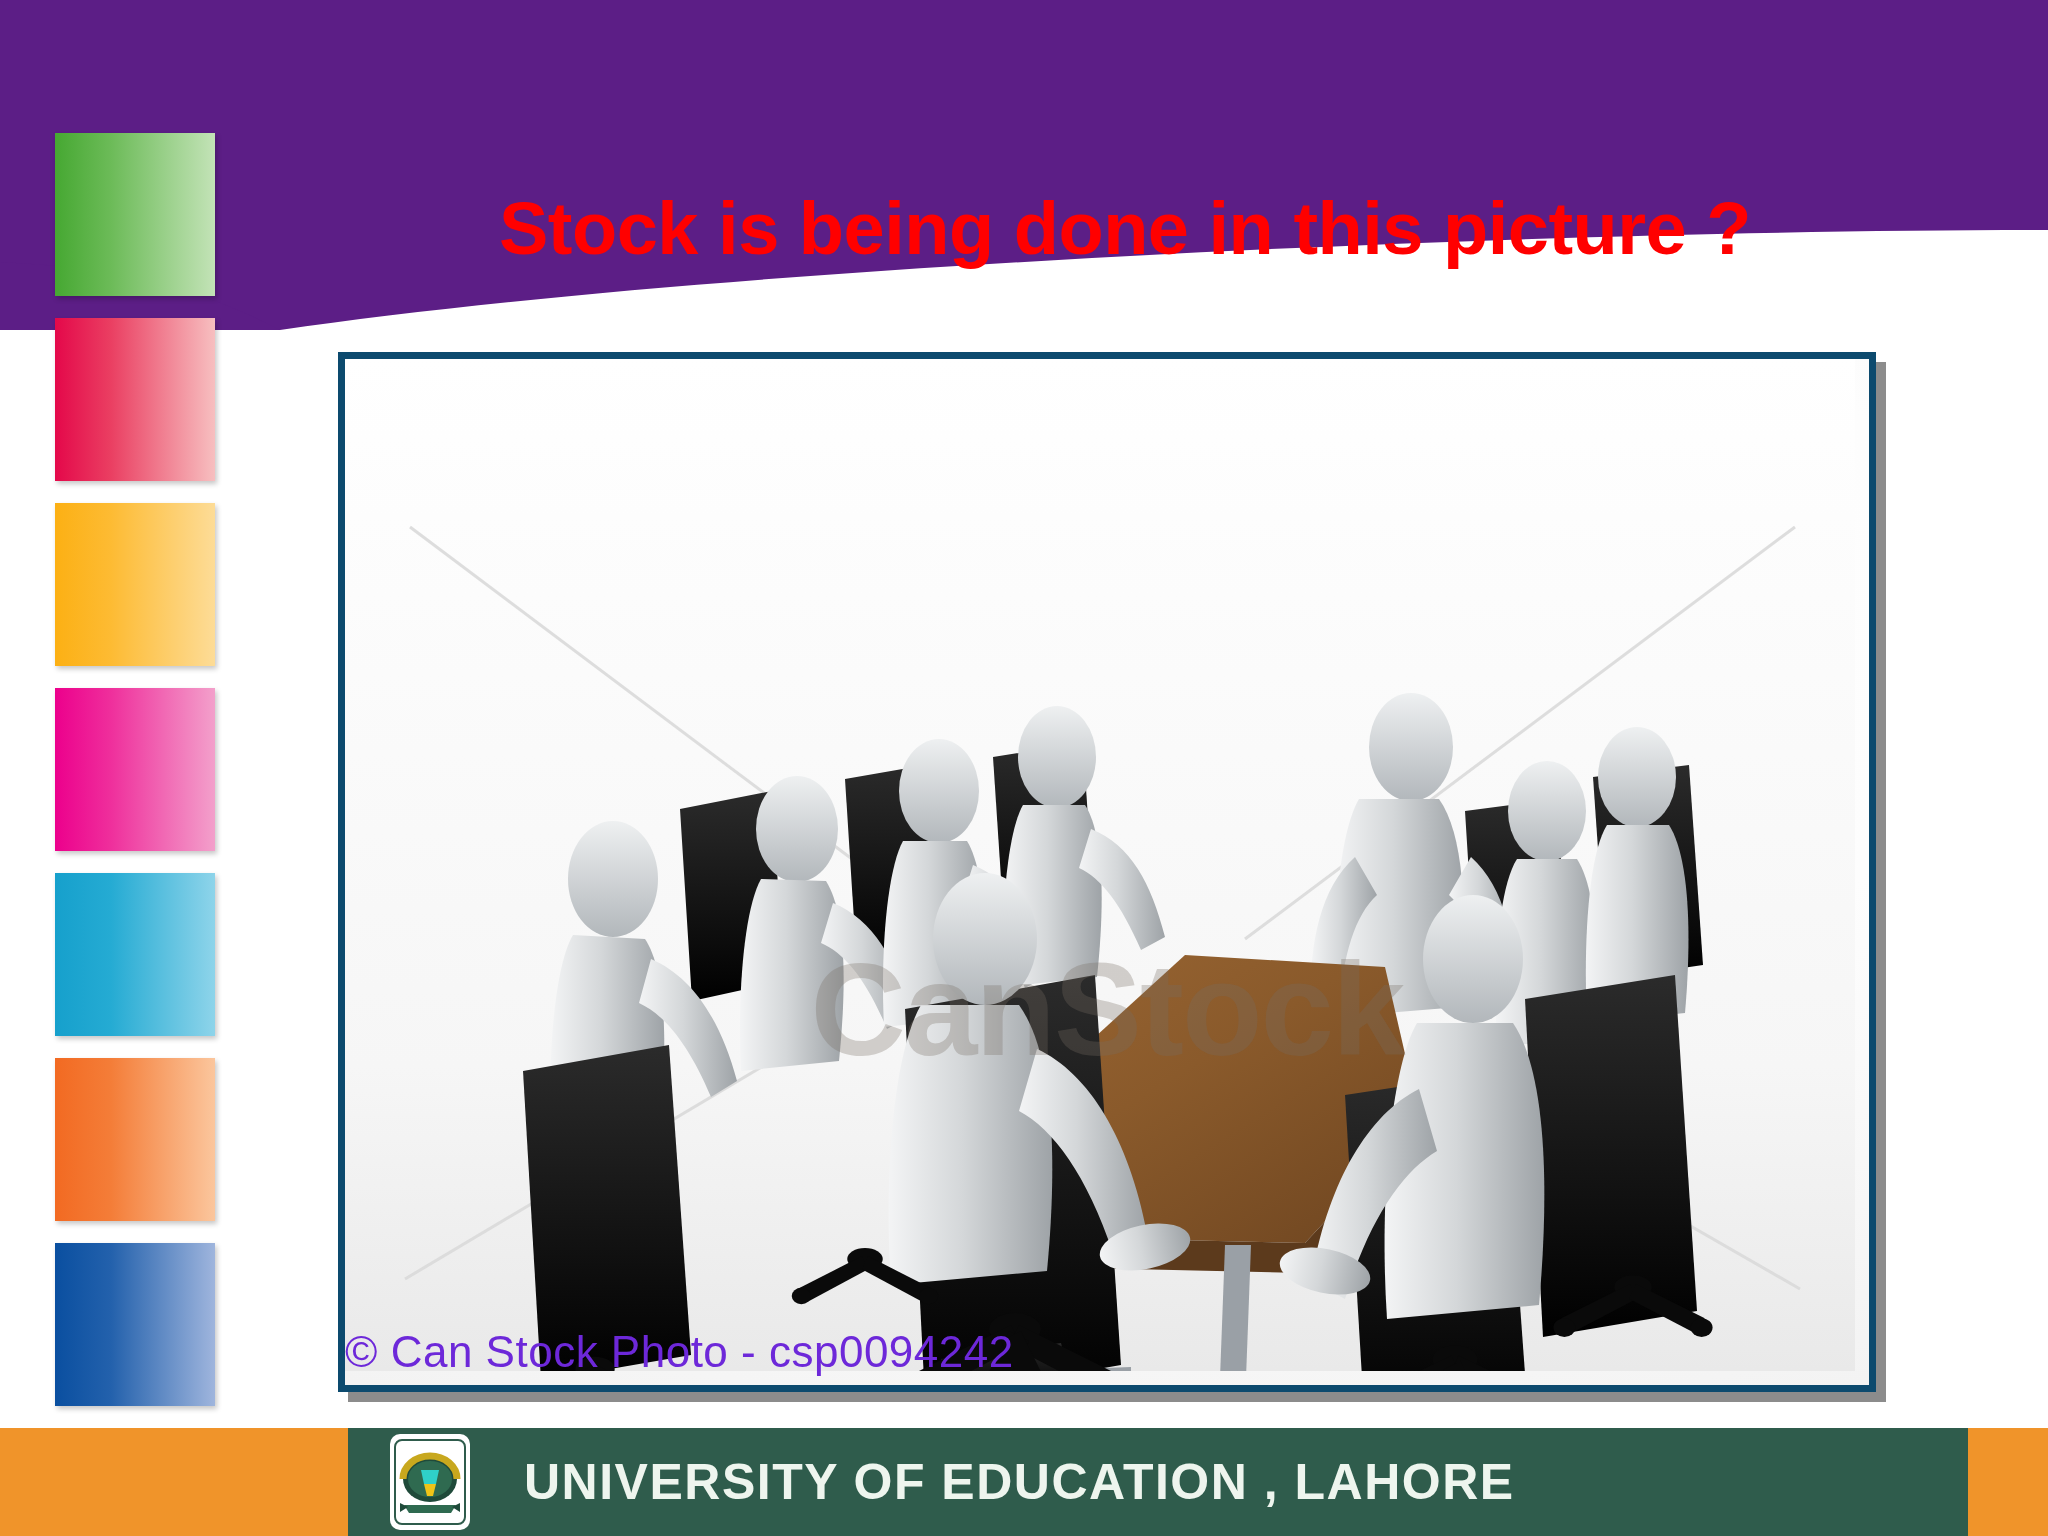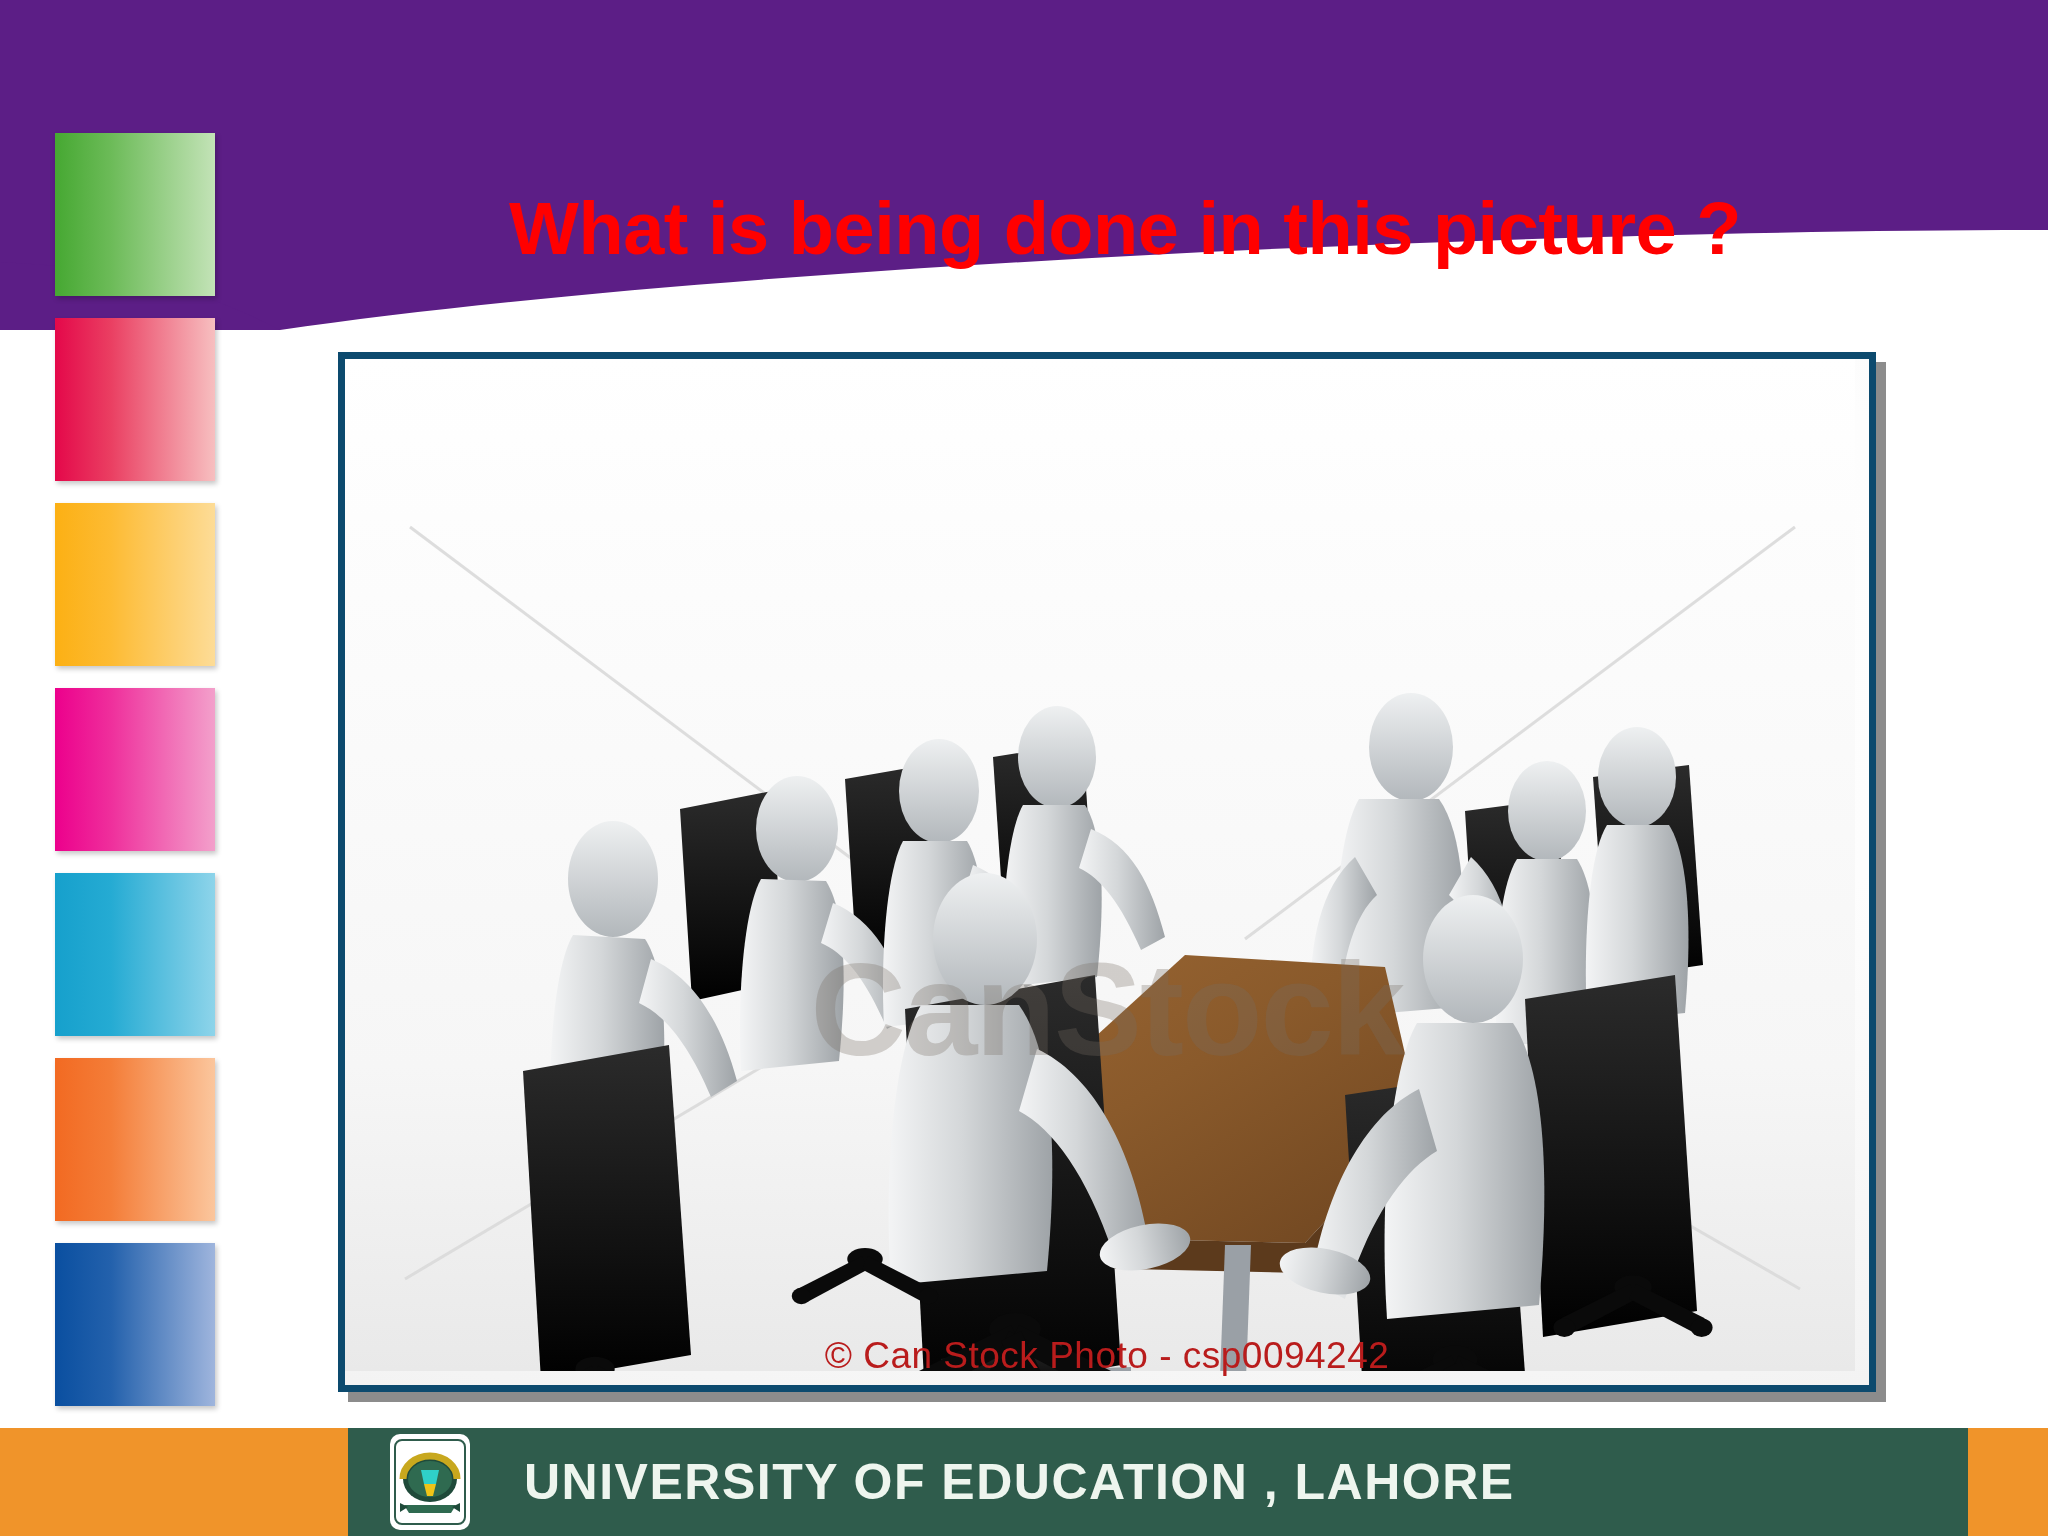--- a/index.html
+++ b/index.html
@@ -93,24 +93,24 @@
       radial-gradient(ellipse 110% 85% at 50% 28%, #ffffff 0%, #fdfdfd 52%, #f2f2f2 100%);
     overflow: hidden;
   }
   .picture-inner svg { display: block; }
 
   .photo-caption {
     position: absolute;
     left: 0;
     right: 0;
     bottom: 8px;
-    text-align: center;
-    font-family: "Liberation Sans", sans-serif;
-    font-size: 37px;
-    color: #b91c1c;
+    text-align: left;
+    font-family: "Liberation Sans", sans-serif;
+    font-size: 44px;
+    color: #6d28d9;
     letter-spacing: 0.5px;
     z-index: 3;
   }
 
   
   .watermark {
     position: absolute;
     left: 0; right: 0;
     top: 56%;
     text-align: center;
@@ -183,21 +183,21 @@
   <div class="swatch-strip">
     <div class="swatch sw-green"></div>
     <div class="swatch sw-red"></div>
     <div class="swatch sw-yellow"></div>
     <div class="swatch sw-magenta"></div>
     <div class="swatch sw-cyan"></div>
     <div class="swatch sw-orange"></div>
     <div class="swatch sw-blue"></div>
   </div>
 
-  <div class="page-title">What is being done in this picture ?</div>
+  <div class="page-title">Stock is being done in this picture ?</div>
 
   <div class="picture-frame">
     <div class="picture-inner">
       <svg width="1510" height="1012" viewBox="0 0 1510 1012" xmlns="http://www.w3.org/2000/svg">
         <defs>
           <linearGradient id="fig" x1="0" y1="0" x2="1" y2="0">
             <stop offset="0%" stop-color="#f3f4f5"></stop>
             <stop offset="45%" stop-color="#d4d7d9"></stop>
             <stop offset="100%" stop-color="#9ea3a7"></stop>
           </linearGradient>

